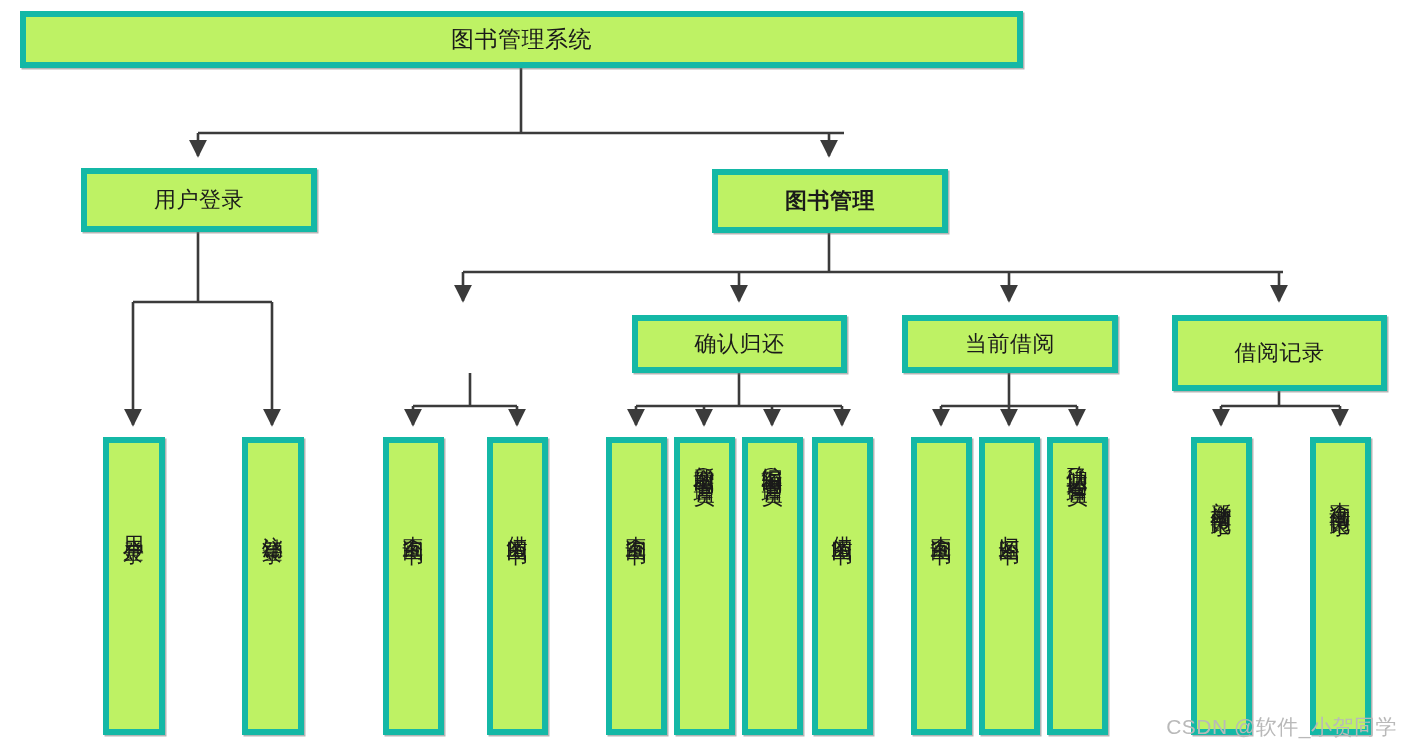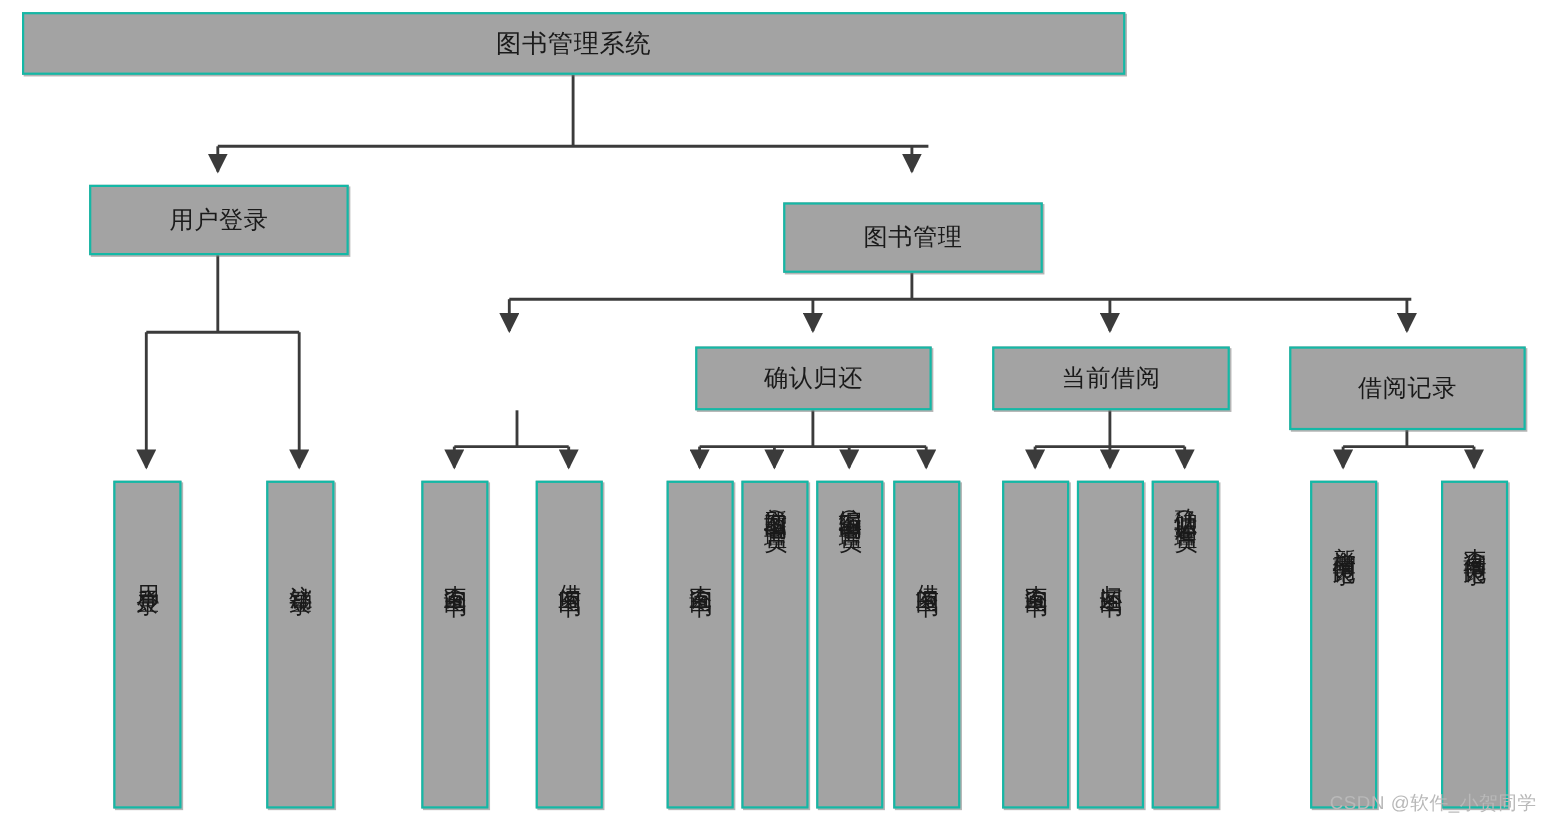--- a/index.html
+++ b/index.html
@@ -21,22 +21,22 @@
     position: absolute;
     left: 0;
     top: 0;
     width: 1405px;
     height: 747px;
     pointer-events: none;
   }
   .node {
     position: absolute;
     box-sizing: border-box;
-    background: #a3a3a3;
-    border: 2px solid #14b8a6;
+    background: #bef264;
+    border: 6px solid #14b8a6;
     box-shadow: 1.5px 1.5px 0 rgba(120,120,120,0.55);
     display: flex;
     align-items: center;
     justify-content: center;
     color: #1a1a1a;
     z-index: 2;
   }
   .node .lbl {
     display: block;
     text-align: center;
@@ -62,21 +62,21 @@
     text-orientation: upright;
     font-size: 21px;
     letter-spacing: 3px;
     line-height: 1;
     white-space: nowrap;
   }
   .watermark {
     position: absolute;
     right: 8px;
     bottom: 6px;
-    font-size: 17px;
+    font-size: 21px;
     color: #b9b9b9;
     letter-spacing: 0.5px;
     white-space: nowrap;
     z-index: 3;
   }
 </style>
 </head>
 <body>
 
 <div id="canvas">
@@ -131,21 +131,21 @@
     </g>
   </svg>
 
   <div class="node horiz root" style="left:20px; top:11px; width:1003px; height:57px;">
     <span class="lbl">图书管理系统</span>
   </div>
 
   <div class="node horiz" style="left:81px; top:168px; width:236px; height:64px;">
     <span class="lbl">用户登录</span>
   </div>
-  <div class="node horiz" style="left:712px; top:184px; width:236px; height:64px;">
+  <div class="node horiz" style="left:712px; top:169px; width:236px; height:64px;font-weight:bold;">
     <span class="lbl">图书管理</span>
   </div>
 
   <div class="node horiz" style="left:632px; top:315px; width:215px; height:58px;">
     <span class="lbl">确认归还</span>
   </div>
   <div class="node horiz" style="left:902px; top:315px; width:216px; height:58px;">
     <span class="lbl">当前借阅</span>
   </div>
   <div class="node horiz" style="left:1172px; top:315px; width:215px; height:76px;">

